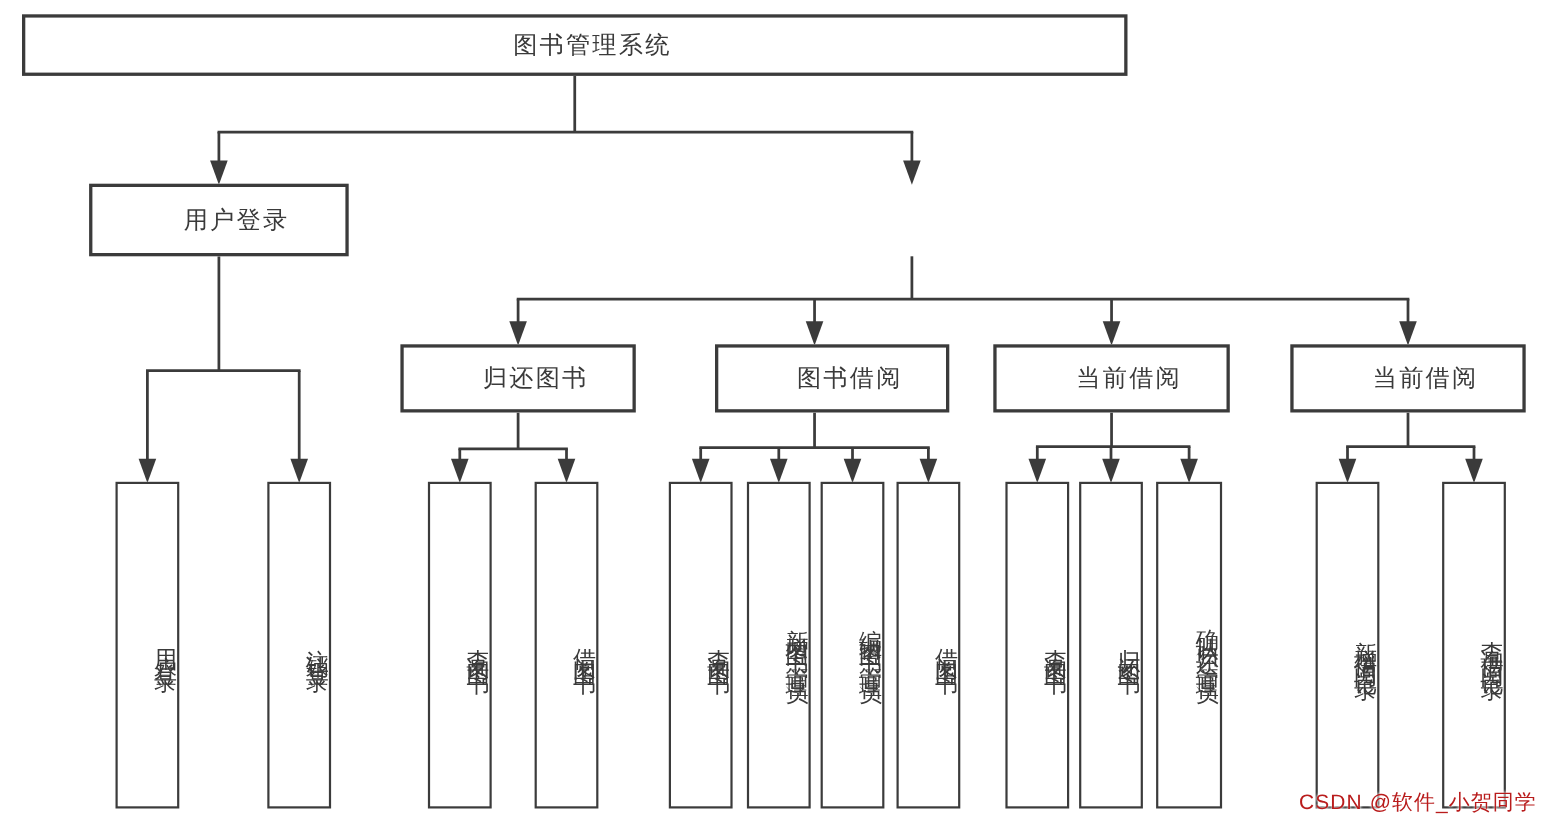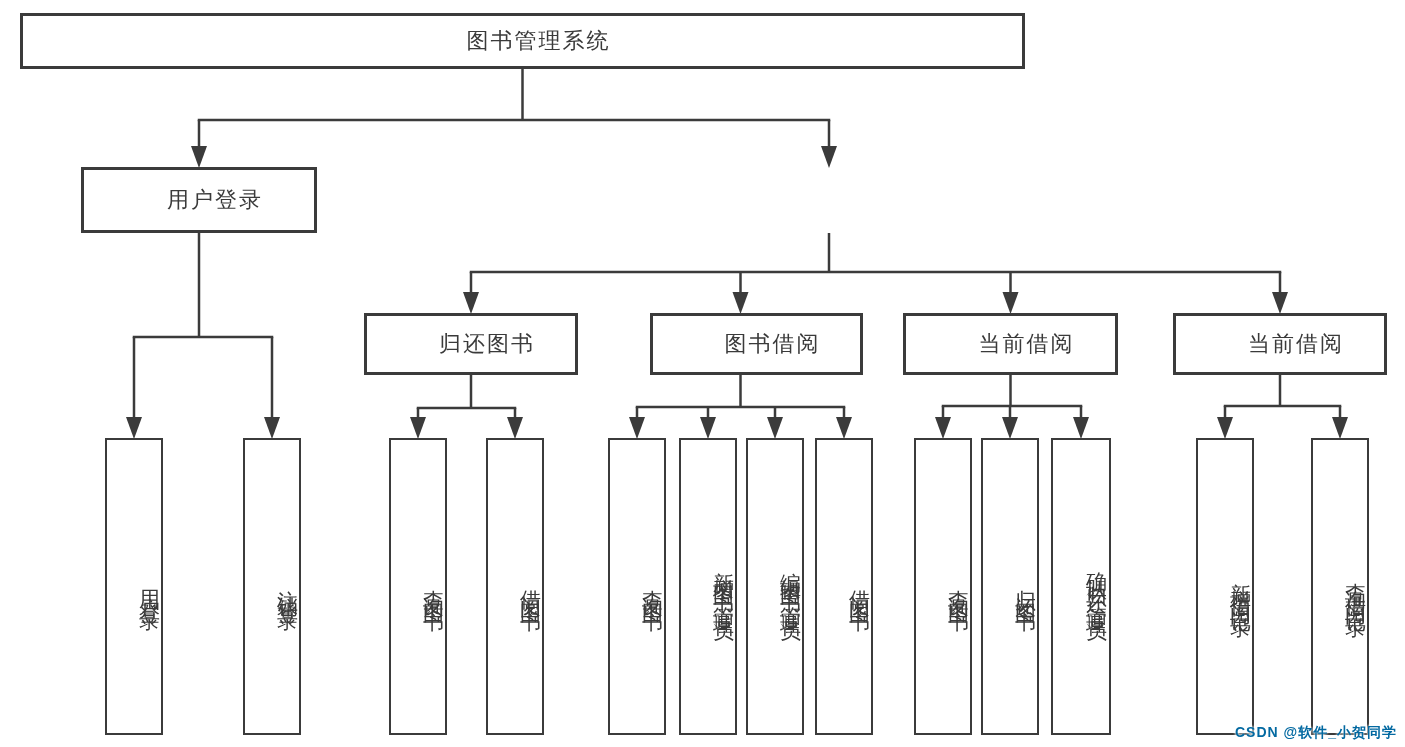--- a/index.html
+++ b/index.html
@@ -41,27 +41,26 @@
     text-orientation: mixed;
     font-size: 21px;
     letter-spacing: 7px;
     line-height: 1;
   }
   .node.root { border-width: 3px; }
   #watermark {
     position: absolute;
     right: 8px;
     bottom: 5px;
-    font-size: 14px;
+    font-size: 19px;
     letter-spacing: 1px;
-    color: #0369a1;
+    color: #b91c1c;
     z-index: 10;
     white-space: nowrap;
     text-shadow: 0 0 3px #ffffff, 0 0 3px #ffffff;
-    font-weight: bold;
   }
 </style>
 </head>
 <body>
 
 <div id="canvas">
   <svg id="wires" width="1405" height="747" viewBox="0 0 1405 747">
       <line x1="522.5" y1="69" x2="522.5" y2="120" stroke="#3b3b3b" stroke-width="2.5"></line>
       <line x1="197.75" y1="120" x2="830.25" y2="120" stroke="#3b3b3b" stroke-width="2.5"></line>
       <line x1="199" y1="120" x2="199" y2="147" stroke="#3b3b3b" stroke-width="2.5"></line>

